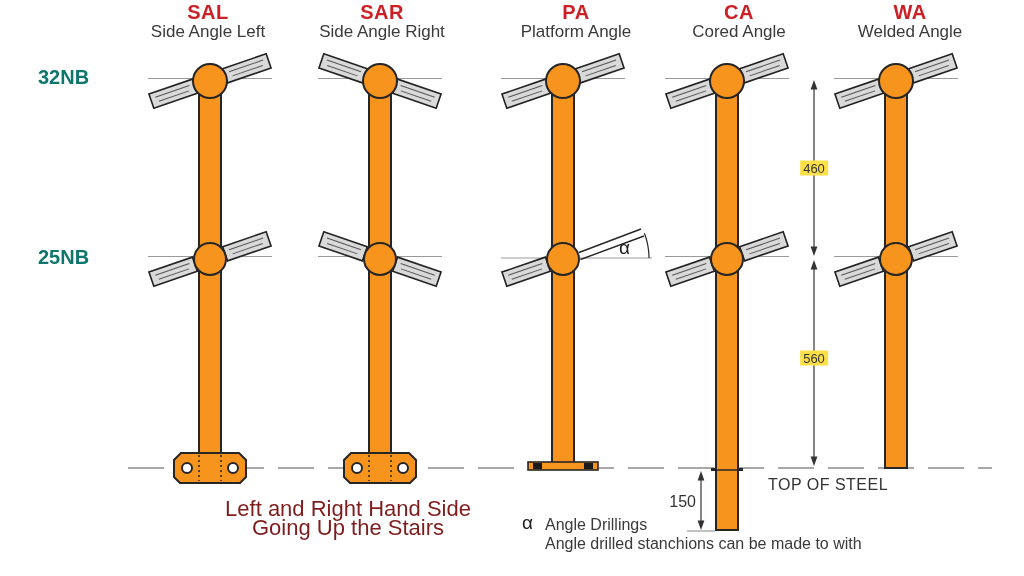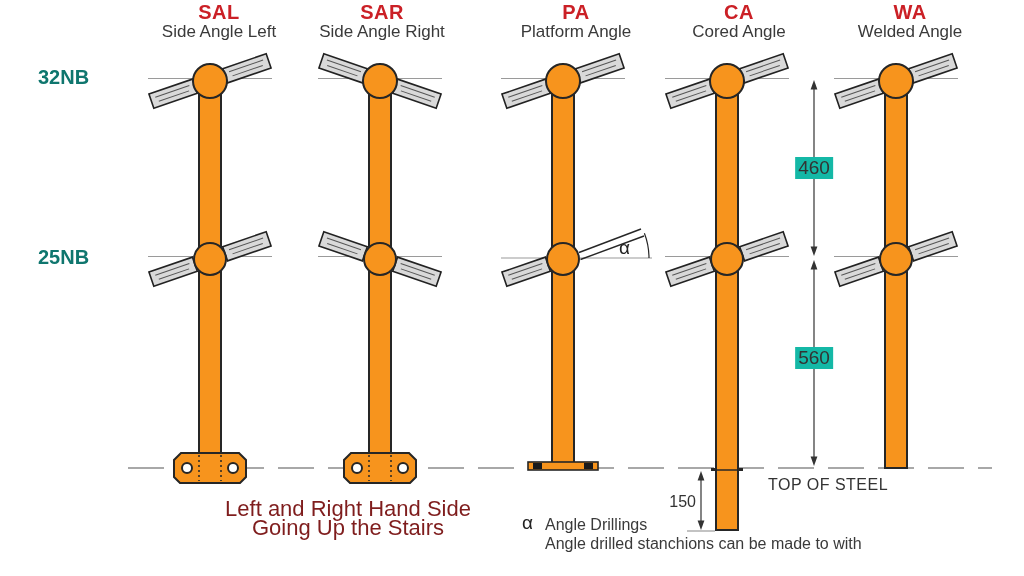--- a/index.html
+++ b/index.html
@@ -4,21 +4,21 @@
 <style>
   html,body{margin:0;padding:0;background:#fff;}
   #canvas{position:relative;width:1024px;height:576px;background:#fff;overflow:hidden;
           font-family:"Liberation Sans", sans-serif;}
   #art{position:absolute;left:0;top:0;}
   .txt{position:absolute;white-space:nowrap;}
   .col-header{top:2px;transform:translateX(-50%);text-align:center;}
   .col-code{font-size:20px;font-weight:bold;color:#CB2026;letter-spacing:.5px;line-height:20px;}
   .col-name{font-size:17px;color:#3A3A3A;line-height:19px;}
   .nb-label{font-size:20px;font-weight:bold;color:#0f766e;}
-  .dimlabel{transform:translate(-50%,-50%);background:#14b8a6;padding:0 3px;font-size:19px;color:#333;}
+  .dimlabel{transform:translate(-50%,-50%);background:#fde047;padding:0 3px;font-size:13px;color:#333;}
   .dim150{font-size:16px;color:#333;width:30px;text-align:right;}
   .steel-label{font-size:16px;color:#333;letter-spacing:.5px;}
   .caption{transform:translateX(-50%);text-align:center;font-size:22px;color:#7f1d1d;line-height:19px;margin-left:48px;}
   .alpha{font-size:19px;color:#222;}
   .note{font-size:16px;color:#3A3A3A;line-height:19px;}
   
   .orange{fill:#F7941D;stroke:#262626;stroke-width:2;}
   .orange-thin{fill:#F7941D;stroke:#262626;stroke-width:1.6;}
   .railfill{fill:#D9D9D9;stroke:#222;stroke-width:1.6;}
   .raildetail{stroke:#555;stroke-width:1;}
@@ -136,21 +136,21 @@
       <polygon class="dimfill" points="814,466 810.6,456.5 817.4,456.5"></polygon>
     </g>
     <g>
       <polygon class="dimfill" points="701,471 697.6,480.5 704.4,480.5"></polygon>
       <line class="dim" x1="701" y1="477" x2="701" y2="524"></line>
       <polygon class="dimfill" points="701,530 697.6,520.5 704.4,520.5"></polygon>
       <line class="refline" x1="687" y1="531" x2="715" y2="531"></line>
     </g>
   </svg>
 
-  <div class="txt col-header" style="left:219px">
+  <div class="txt col-header" style="left:208px">
     <div class="col-code">SAL</div>
     <div class="col-name">Side Angle Left</div>
   </div>
   <div class="txt col-header" style="left:382px">
     <div class="col-code">SAR</div>
     <div class="col-name">Side Angle Right</div>
   </div>
   <div class="txt col-header" style="left:576px">
     <div class="col-code">PA</div>
     <div class="col-name">Platform Angle</div>

